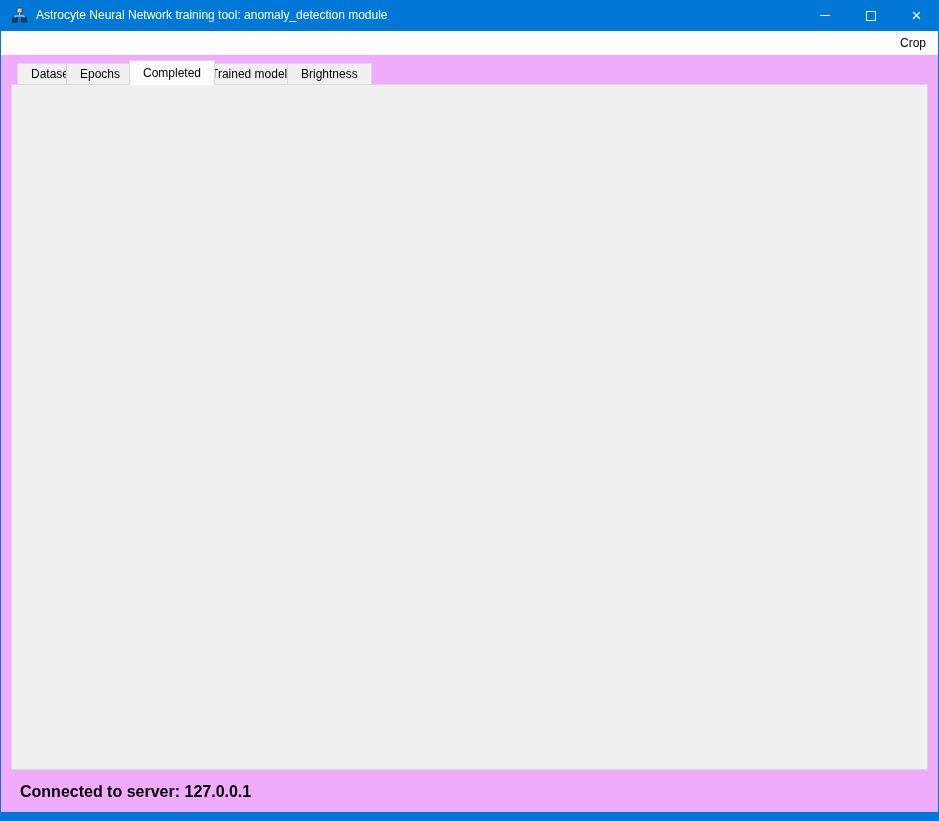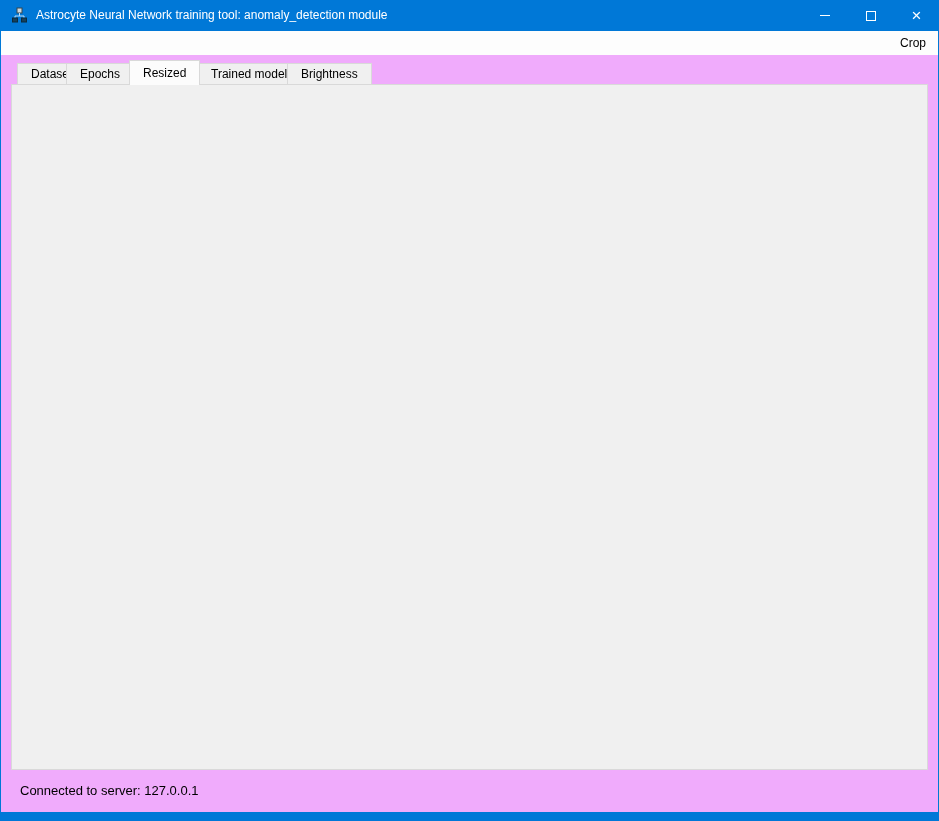--- a/index.html
+++ b/index.html
@@ -49,21 +49,21 @@
   .xaxis .lbl{position:absolute;top:7px;transform:translateX(-50%);font-size:12px;color:#000;white-space:nowrap;}
   .xaxis.smallfont .lbl{font-size:11px;}
   .yaxis{position:absolute;border-left:1px solid #000;}
   .yaxis .maj{position:absolute;left:0;height:1px;width:5px;background:#000;}
   .yaxis .min{position:absolute;left:0;height:1px;width:3px;background:#000;}
   .yaxis .lbl{position:absolute;left:9px;transform:translateY(-50%);font-size:12px;color:#000;white-space:nowrap;}
   .legend{position:absolute;background:#fff;border:1px solid #8a8a8a;display:flex;align-items:center;justify-content:center;gap:16px;font-size:11px;color:#000;}
   .leg-item{display:flex;align-items:center;gap:4px;}
   .leg-sq{width:9px;height:9px;display:inline-block;}
   .mtext{position:absolute;font-size:12px;color:#000;white-space:nowrap;}
-  #statusbar{position:absolute;left:20px;top:783px;font-size:13px;color:#000;}
+  #statusbar{position:absolute;left:20px;top:783px;font-size:16px;color:#000;font-weight:bold;}
 </style>
 </head>
 <body>
 
 <div id="win">
 
   <div id="titlebar">
     <svg id="app-icon" viewBox="0 0 17 17">
       <rect x="6" y="1" width="5" height="5" fill="#cfd8dc" stroke="#37474f"></rect>
       <path d="M8.5 6 L8.5 9 M4 9 L13 9 M4 9 L4 11 M13 9 L13 11" stroke="#bbdefb" fill="none"></path>
@@ -81,21 +81,21 @@
         <span>×</span>
       </div>
   </div>
 
   <div id="menubar">
     <span id="menu-help">Crop</span>
   </div>
 
   <div class="tab" style="left:17px;">Dataset</div>
   <div class="tab" style="left:66px;">Epochs</div>
-  <div class="tab active" style="left:129px;">Resized</div>
+  <div class="tab active" style="left:129px;">Completed</div>
   <div class="tab" style="left:197px;">Trained models</div>
   <div class="tab" style="left:287px;">Brightness</div>
 
   <div id="tabpane"></div>
 
   <div class="groupbox" style="left:25px;top:95px;width:363px;height:90px;">
     <span class="gb-label">Dataset</span>
     <div class="combo" style="left:8px;top:41px;width:347px;">
       <span class="combo-text">Sample-metal-dataset</span>
       <span class="combo-arrow">∨</span>

